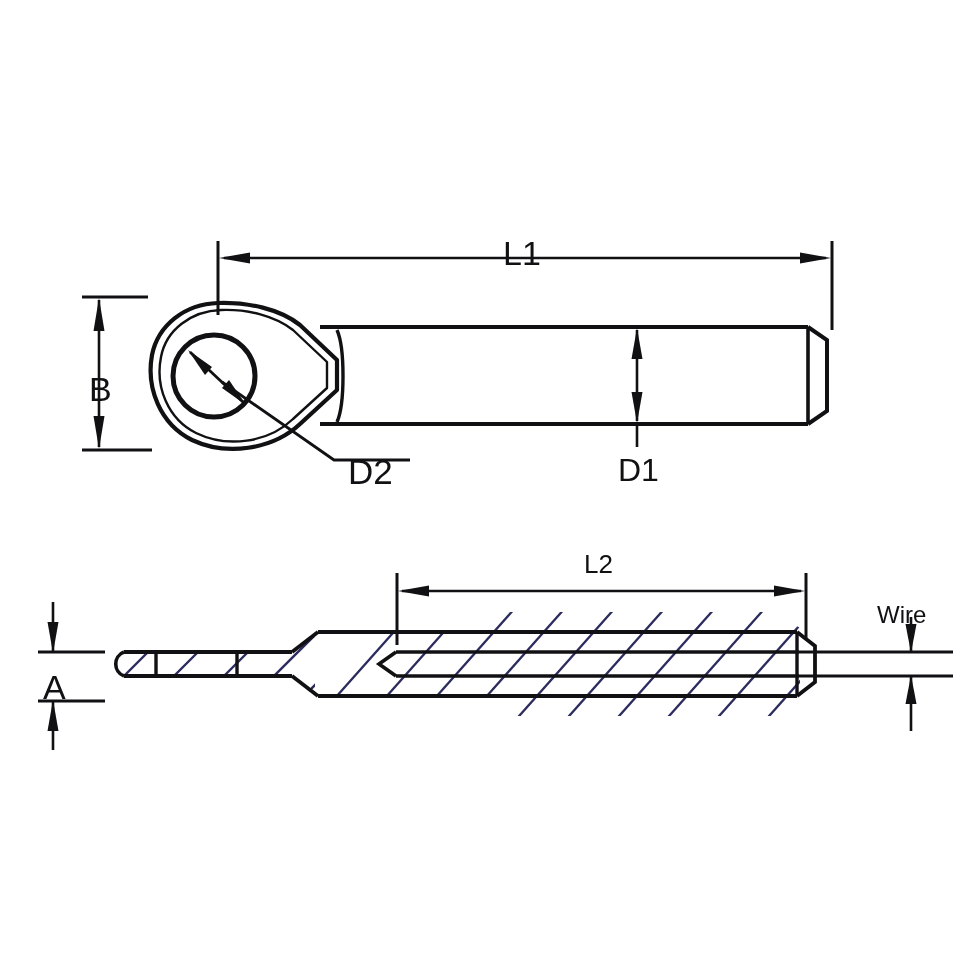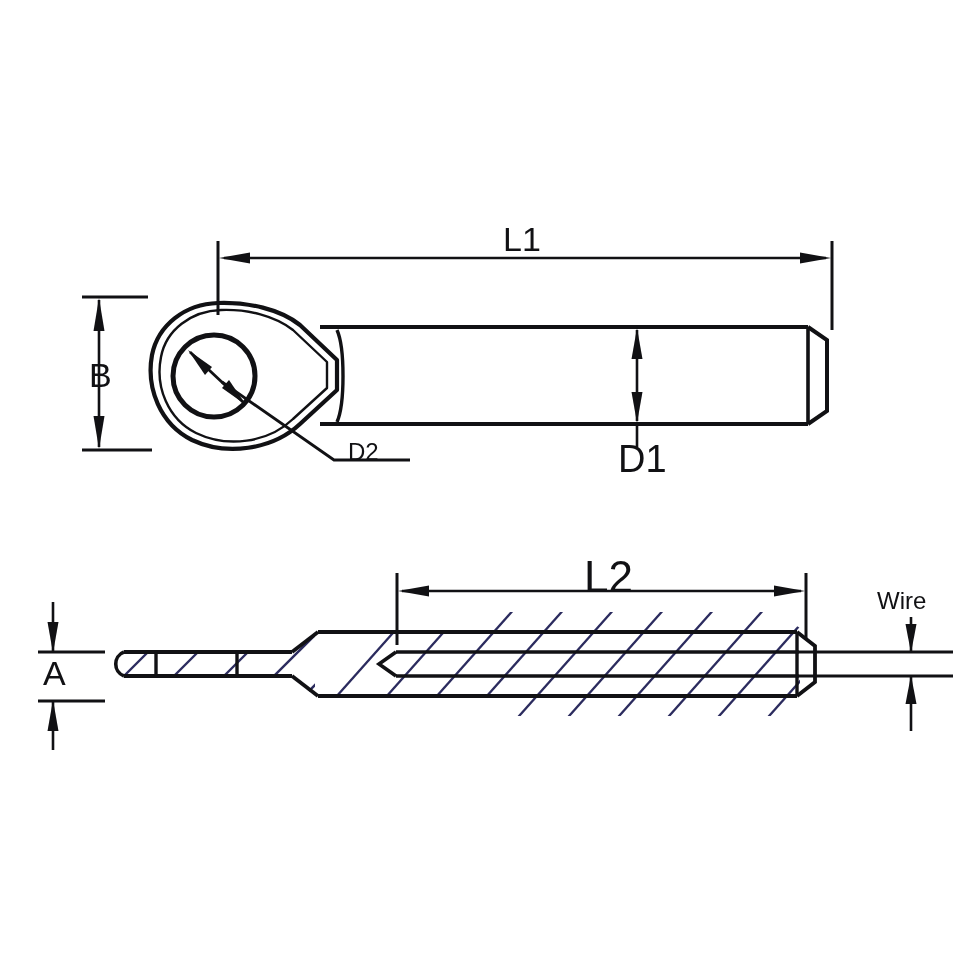--- a/index.html
+++ b/index.html
@@ -10,20 +10,21 @@
   }
   #stage{position:relative;width:980px;height:980px;background:#fff;}
   svg.draw{position:absolute;left:0;top:0;width:980px;height:980px;display:block;}
   .lbl{
     position:absolute;
     font-family:"Liberation Sans", sans-serif;
     color:#111114;
     white-space:nowrap;
     line-height:1;
     user-select:none;
+    margin-top:14px;
   }
 </style>
 </head>
 <body>
 
 <div id="stage">
 
   <svg class="draw" viewBox="0 0 980 980">
     <defs>
       <marker id="ah" markerWidth="16" markerHeight="10" refX="15.4" refY="5" orient="auto" markerUnits="userSpaceOnUse">
@@ -170,23 +171,23 @@
       <line x1="911" y1="677" x2="911" y2="731" stroke="#111114" stroke-width="2.6"></line>
       <path d="M 911,653 L 905.5,624 L 916.5,624 Z" fill="#111114"></path>
       <path d="M 911,675 L 905.5,704 L 916.5,704 Z" fill="#111114"></path>
     </g>
   </svg>
 
   <div class="lbl" style="left:503px;top:222px;font-size:34px;">L1</div>
 
   <div class="lbl" style="left:89px;top:358px;font-size:34px;">B</div>
 
-  <div class="lbl" style="left:618px;top:440px;font-size:38px;">D1</div>
+  <div class="lbl" style="left:618px;top:440px;font-size:32px;">D1</div>
 
-  <div class="lbl" style="left:348px;top:440px;font-size:24px;">D2</div>
+  <div class="lbl" style="left:348px;top:440px;font-size:35px;">D2</div>
 
-  <div class="lbl" style="left:584px;top:555px;font-size:44px;">L2</div>
+  <div class="lbl" style="left:584px;top:537px;font-size:26px;">L2</div>
 
   <div class="lbl" style="left:43px;top:656px;font-size:34px;">A</div>
 
   <div class="lbl" style="left:877px;top:589px;font-size:24px;">Wire</div>
 
 </div>
 
 </body></html>

